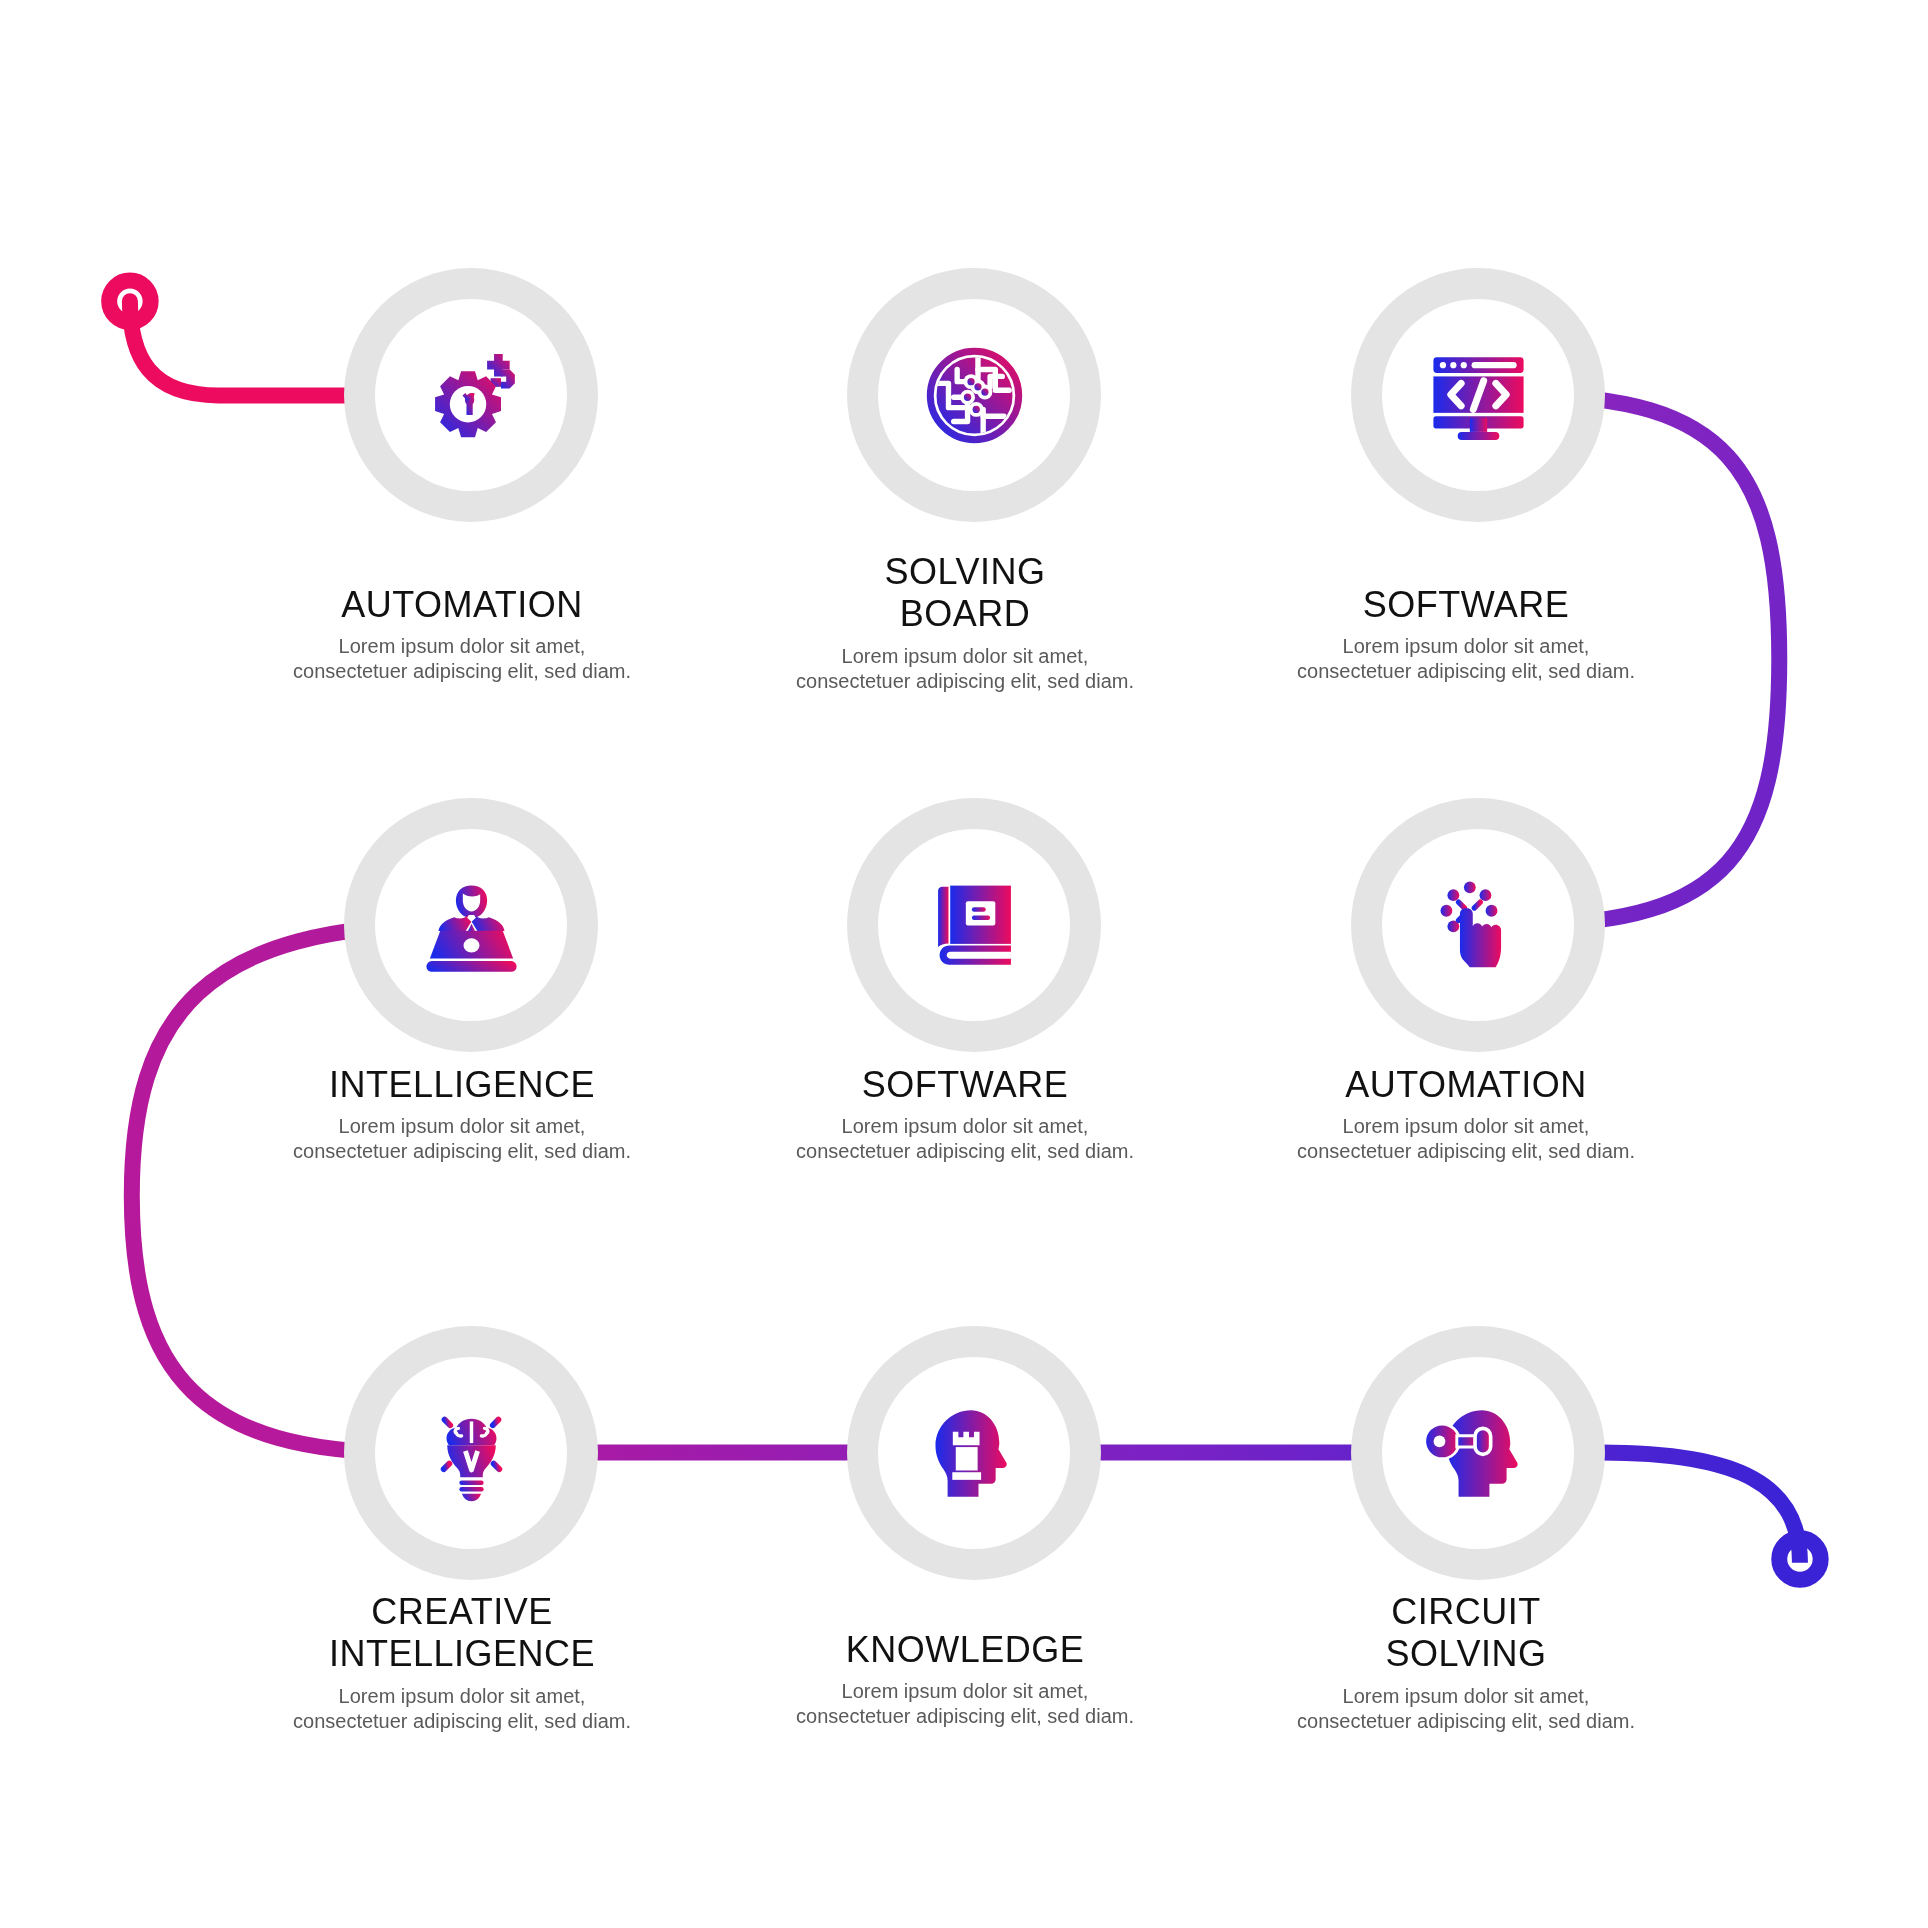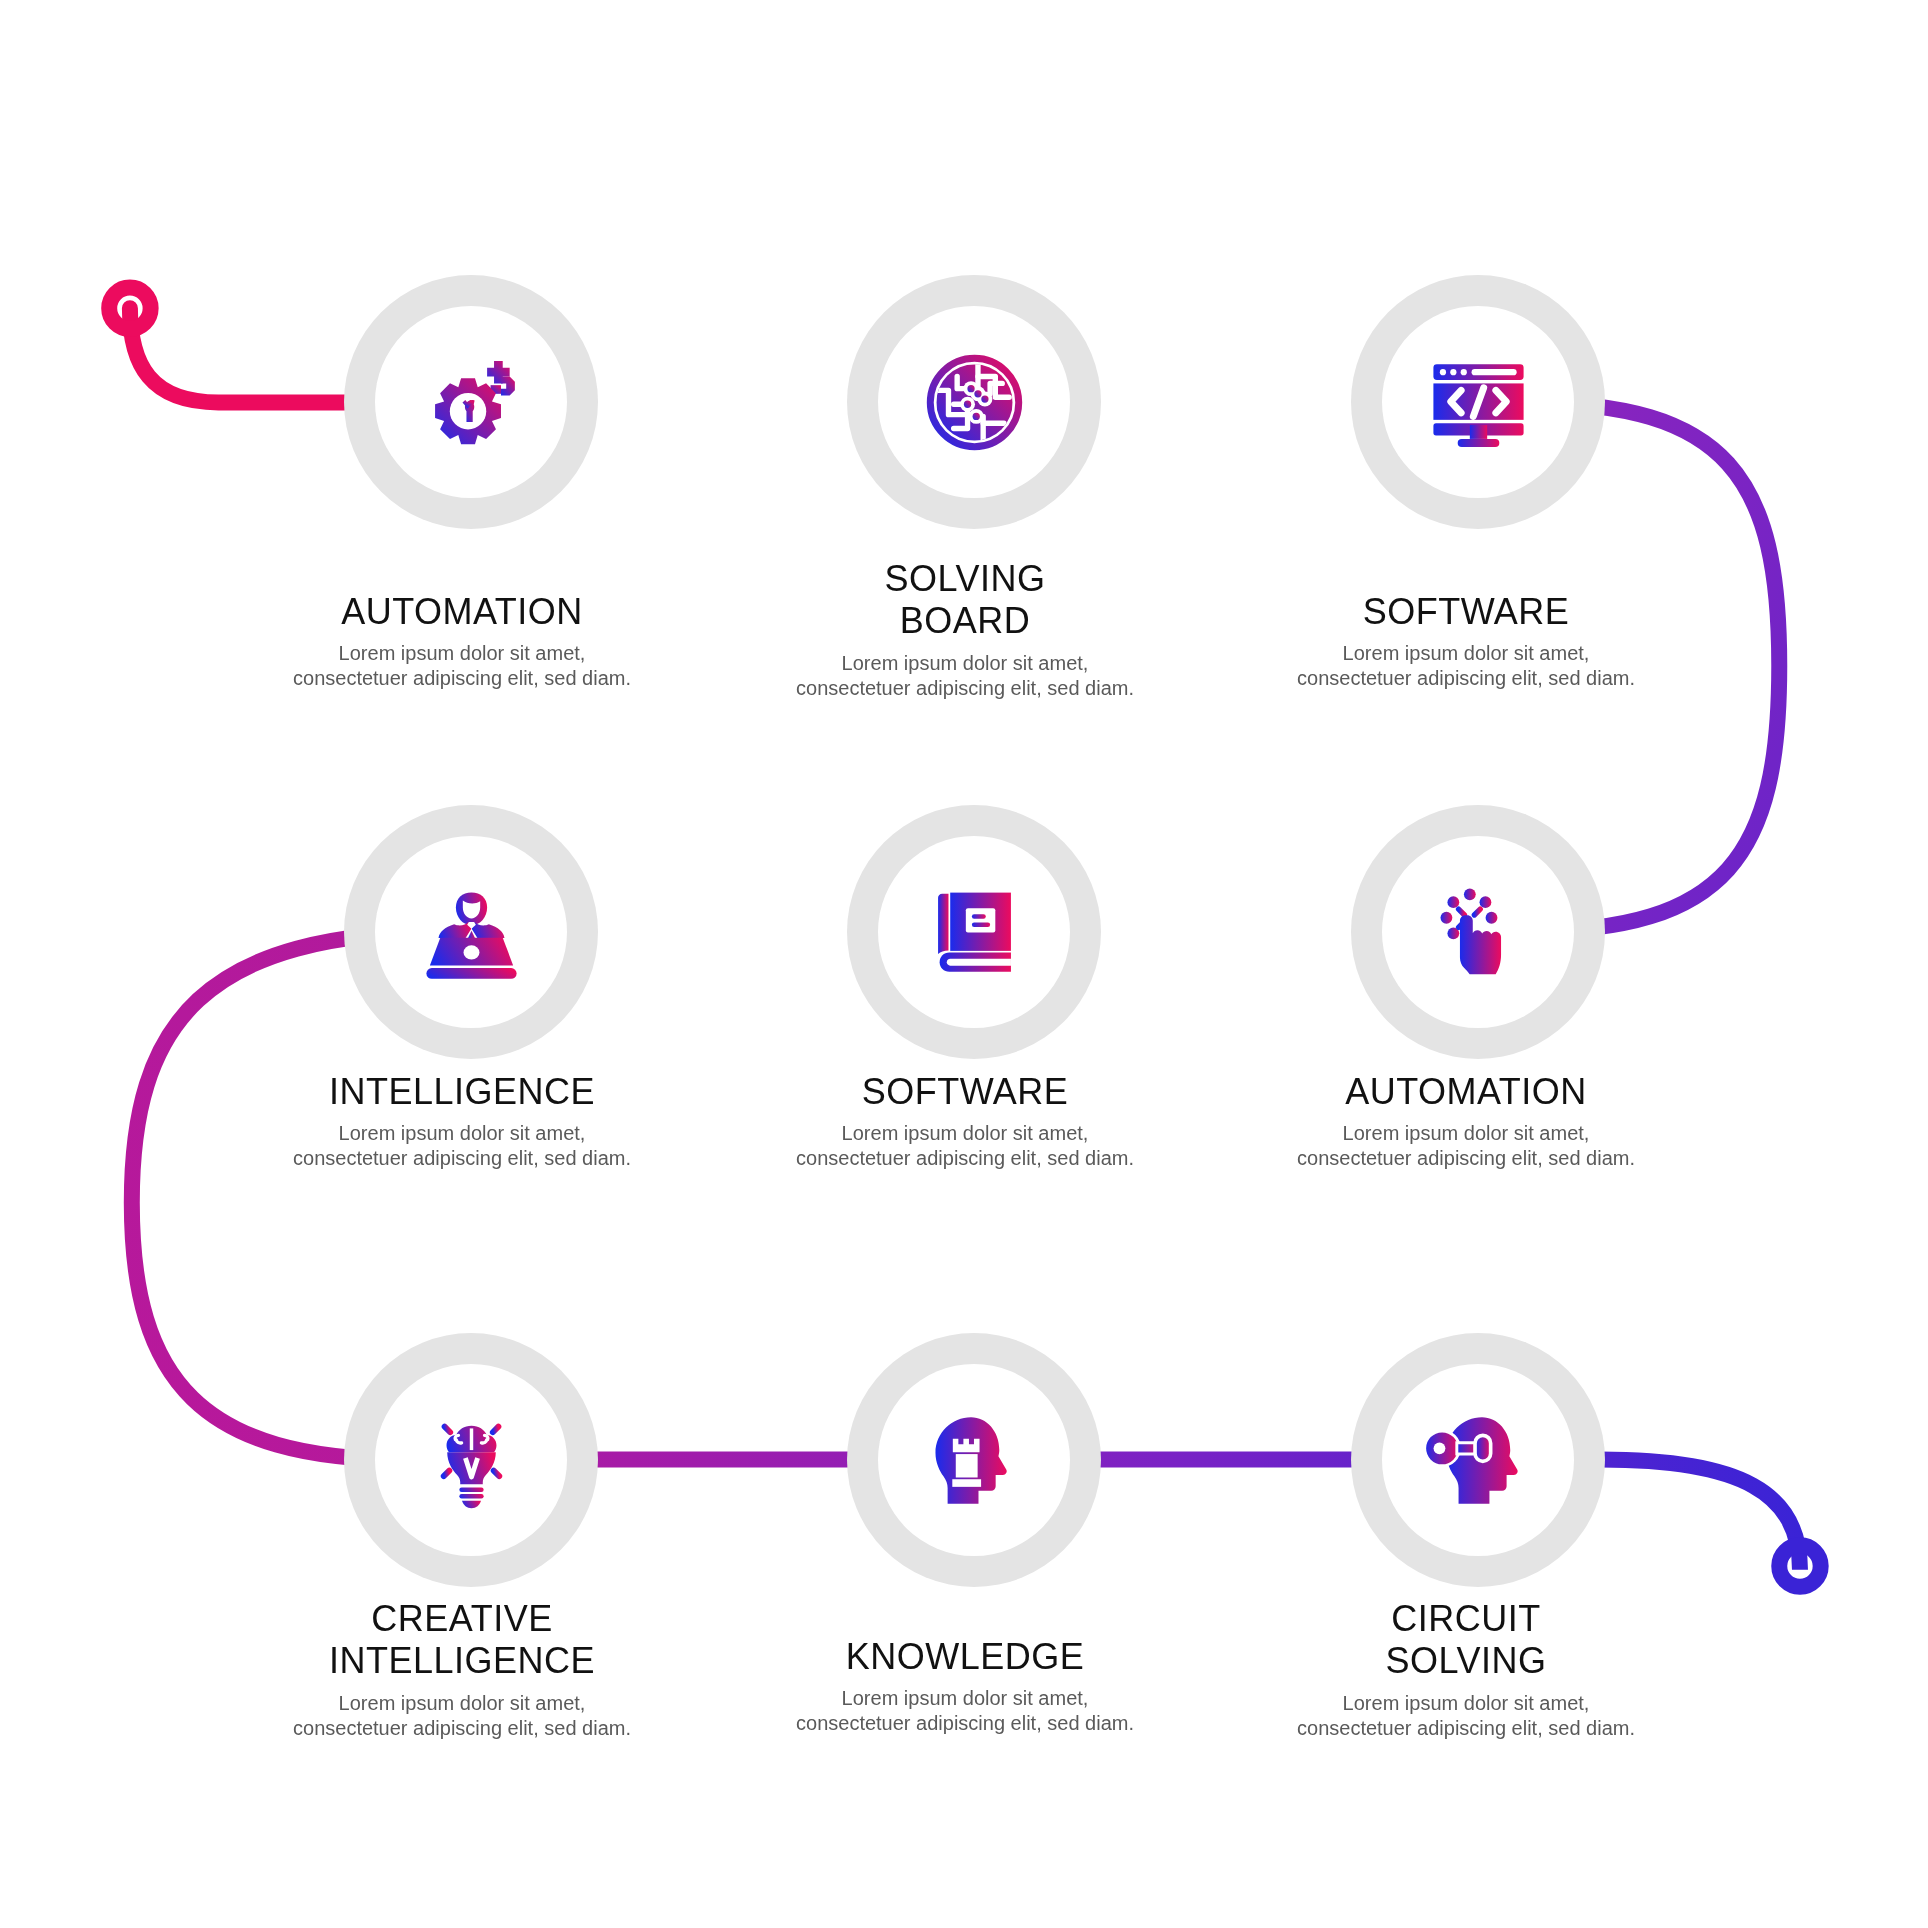--- a/index.html
+++ b/index.html
@@ -10,21 +10,21 @@
   }
   body {
     width: 1928px;
     height: 1928px;
     overflow: hidden;
     font-family: "Liberation Sans", "DejaVu Sans", sans-serif;
     position: relative;
   }
   #stage {
     position: absolute;
-    left: 0; top: 7px;
+    left: 0; top: 0;
     width: 1928px;
     height: 1516px;
   }
   .path-layer {
     position: absolute;
     left: 0; top: 0;
     width: 1928px;
     height: 1928px;
     z-index: 1;
   }

